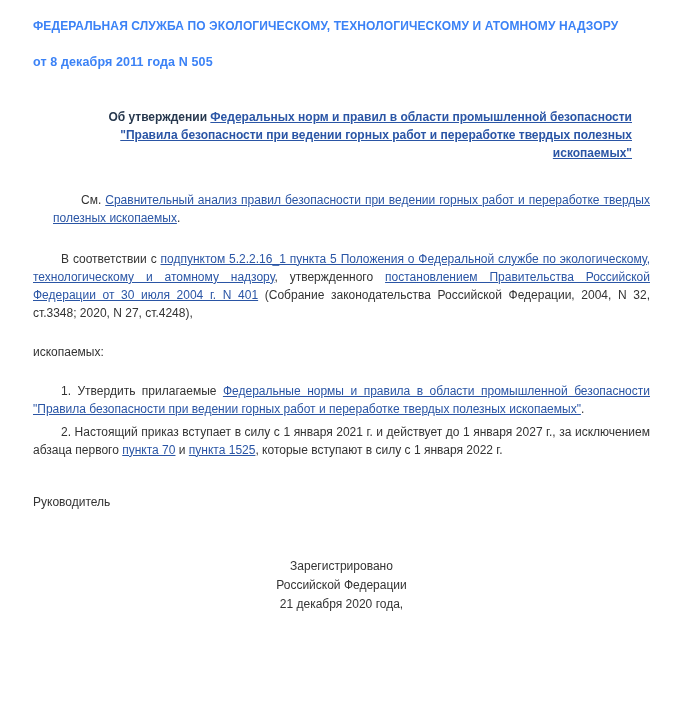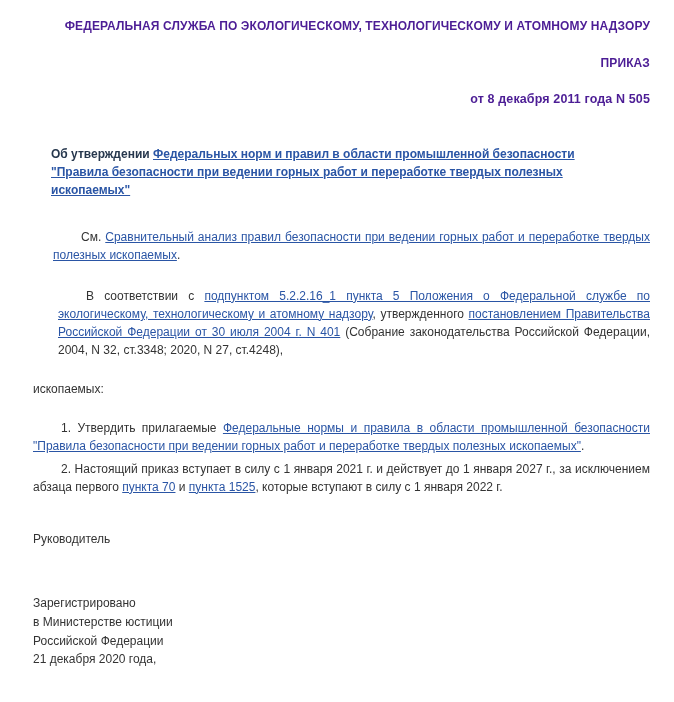--- a/index.html
+++ b/index.html
@@ -19,41 +19,41 @@
   }
   .page {
     position: relative;
     width: 674px;
     height: 702px;
     box-sizing: border-box;
     padding: 0 24px 0 33px;
   }
   
   .doc-header {
-    text-align: right;
+    text-align: left;
     font-weight: bold;
-    color: #4c1d95;
+    color: #3b82f6;
     letter-spacing: 0.01em;
   }
   .org-name {
     margin-top: 18px;
     font-size: 12px;
   }
   .doc-kind {
     margin-top: 20px;
     font-size: 12px;
   }
   .doc-date {
     margin-top: 19px;
     font-size: 12.5px;
   }
   
   .doc-title {
     margin: 36px 18px 0 18px;
-    text-align: left;
+    text-align: right;
     font-weight: bold;
     font-size: 12px;
     color: #26374d;
     line-height: 1.5;
   }
   
   a.lnk, .lnk {
     color: #2a55a5;
     text-decoration: underline;
     cursor: pointer;
@@ -70,21 +70,20 @@
     color: #333333;
     font-size: 12px;
     line-height: 1.5;
   }
   .para-see {
     margin-top: 29px;
     margin-left: 20px;
   }
   .para-accord {
     margin-top: 23px;
-    margin-left: 25px;
   }
   .para-order {
     margin-top: 21px;
     text-indent: 0;
   }
   .para-item1 {
     margin-top: 21px;
   }
   .para-item2 {
     margin-top: 5px;
@@ -92,53 +91,51 @@
   
   .sign-block {
     margin-top: 34px;
     line-height: 1.55;
     color: #333333;
     padding-right: 23px;
   }
   
   .reg-block {
     margin-top: 46px;
-    text-align: left;
+    text-align: center;
     line-height: 1.55;
     color: #333333;
   }
   .reg-line { display: block; }
   .sign-line { display: block; }
 </style>
 </head>
 <body>
 
 <div class="page">
 
   <div class="doc-header org-name">ФЕДЕРАЛЬНАЯ СЛУЖБА ПО ЭКОЛОГИЧЕСКОМУ, ТЕХНОЛОГИЧЕСКОМУ И АТОМНОМУ НАДЗОРУ</div>
-  <div class="doc-header doc-kind">ПРИКАЗ</div>
   <div class="doc-header doc-date">от 8 декабря 2011 года N 505</div>
 
   <div class="doc-title"><span>Об утверждении </span><span class="lnk">Федеральных норм и правил в области промышленной безопасности "Правила безопасности при ведении горных работ и переработке твердых полезных ископаемых"</span></div>
 
   <div class="para para-see"><span>См. </span><span class="lnk">Сравнительный анализ правил безопасности при ведении горных работ и переработке твердых полезных ископаемых</span><span>.</span></div>
 
   <div class="para para-accord"><span>В соответствии с </span><span class="lnk">подпунктом 5.2.2.16_1 пункта 5 Положения о Федеральной службе по экологическому, технологическому и атомному надзору</span><span>, утвержденного </span><span class="lnk">постановлением Правительства Российской Федерации от 30 июля 2004 г. N 401</span><span> (Собрание законодательства Российской Федерации, 2004, N 32, ст.3348; 2020, N 27, ст.4248),</span></div>
 
   <div class="para para-order">ископаемых:</div>
 
   <div class="para para-item1"><span>1. Утвердить прилагаемые </span><span class="lnk">Федеральные нормы и правила в области промышленной безопасности "Правила безопасности при ведении горных работ и переработке твердых полезных ископаемых"</span><span>.</span></div>
 
   <div class="para para-item2"><span>2. Настоящий приказ вступает в силу с 1 января 2021 г. и действует до 1 января 2027 г., за исключением абзаца первого </span><span class="lnk">пункта 70</span><span> и </span><span class="lnk">пункта 1525</span><span>, которые вступают в силу с 1 января 2022 г.</span></div>
 
   <div class="sign-block">
     <span class="sign-line">Руководитель</span>
   </div>
 
   <div class="reg-block">
     <span class="reg-line">Зарегистрировано</span>
-    <span class="reg-line">в Министерстве юстиции</span>
     <span class="reg-line">Российской Федерации</span>
     <span class="reg-line">21 декабря 2020 года,</span>
 
   </div>
 
 </div>
 
 </body></html>

